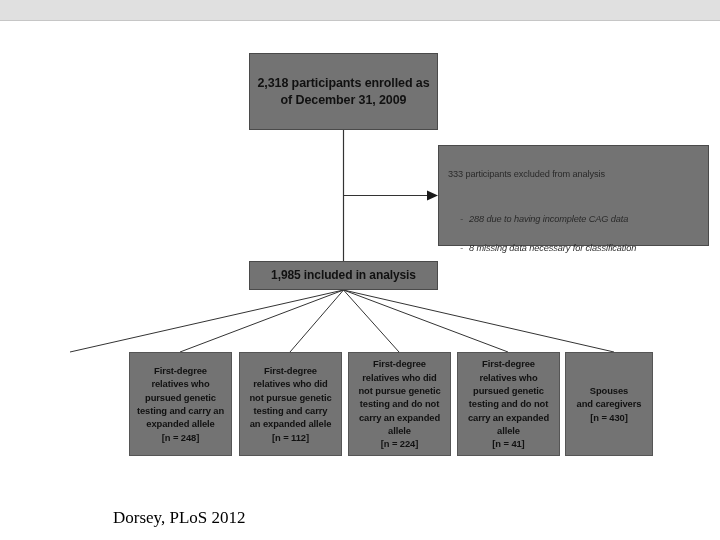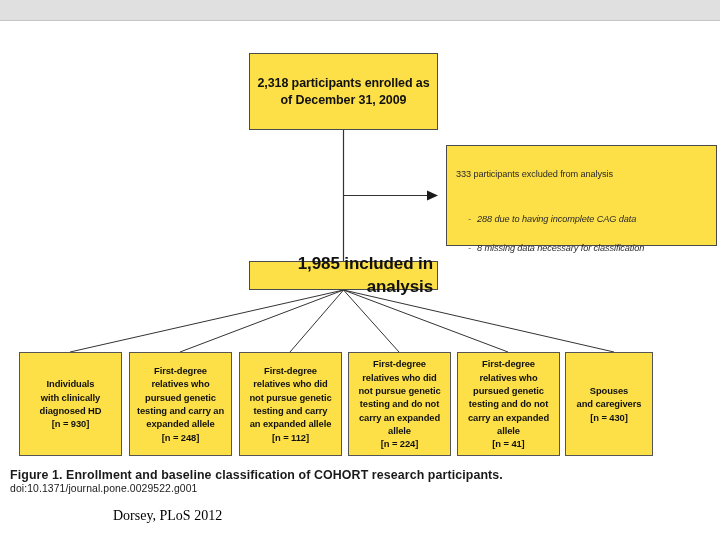--- a/index.html
+++ b/index.html
@@ -39,21 +39,21 @@
     top: 22px;
     width: 720px;
     height: 440px;
   }
 
   
   .fbox {
     position: absolute;
     box-sizing: border-box;
     border: 1px solid #4a4a4a;
-    background: #fde047;
+    background: #737373;
     display: flex;
     align-items: center;
     justify-content: center;
     text-align: center;
     color: #111111;
     font-weight: bold;
     line-height: 1.35;
     letter-spacing: -0.1px;
   }
   .fbox .inner {
@@ -70,39 +70,37 @@
     height: 77px;
     font-size: 12.5px;
   }
 
   
   .box-included {
     left: 249px;
     top: 239px;
     width: 189px;
     height: 29px;
-    font-size: 17px;
-    text-align: right;
+    font-size: 12px;
   }
 
   
   .box-excluded {
     left: 438px;
     top: 123px;
     width: 271px;
     height: 101px;
     font-weight: normal;
     font-size: 9.2px;
     line-height: 1.62;
     align-items: flex-start;
     justify-content: flex-start;
     text-align: left;
     padding: 6px 7px 0 9px;
     color: #2a2a2a;
-    margin-left: 8px;
   }
   .box-excluded .inner {
     padding: 0;
   }
   .excl-head { display: block; }
   .excl-list {
     display: block;
     margin: 0;
     padding: 0 0 0 12px;
     list-style: none;
@@ -168,21 +166,21 @@
     color: #1a1a1a;
     margin-top: 1px;
     letter-spacing: 0.1px;
   }
 
   .attribution {
     position: absolute;
     left: 113px;
     top: 508px;
     font-family: "Liberation Serif", serif;
-    font-size: 14px;
+    font-size: 17px;
     color: #000000;
     white-space: nowrap;
   }
 </style>
 </head>
 <body>
 
 <div id="slide">
 
   <div class="top-band"></div>
@@ -216,26 +214,20 @@
           <li>288 due to having incomplete CAG data</li>
           <li>8 missing data necessary for classification</li>
         </ul>
       </span>
     </div>
 
     <div class="fbox box-included">
       <span class="inner">1,985 included in analysis</span>
     </div>
 
-    <div class="fbox box-cat cat-0">
-      <span class="inner">Individuals
-with clinically
-diagnosed HD
-[n = 930]</span>
-    </div>
     <div class="fbox box-cat cat-1">
       <span class="inner">First-degree
 relatives who
 pursued genetic
 testing and carry an
 expanded allele
 [n = 248]</span>
     </div>
     <div class="fbox box-cat cat-2">
       <span class="inner">First-degree
@@ -264,20 +256,16 @@
 [n = 41]</span>
     </div>
     <div class="fbox box-cat cat-5">
       <span class="inner">Spouses
 and caregivers
 [n = 430]</span>
     </div>
 
   </div>
 
-  <div class="caption-block">
-    <div class="caption-title">Figure 1. Enrollment and baseline classification of COHORT research participants.</div>
-    <div class="caption-doi">doi:10.1371/journal.pone.0029522.g001</div>
-  </div>
 
   <div class="attribution">Dorsey, PLoS 2012</div>
 
 </div>
 
 </body></html>

